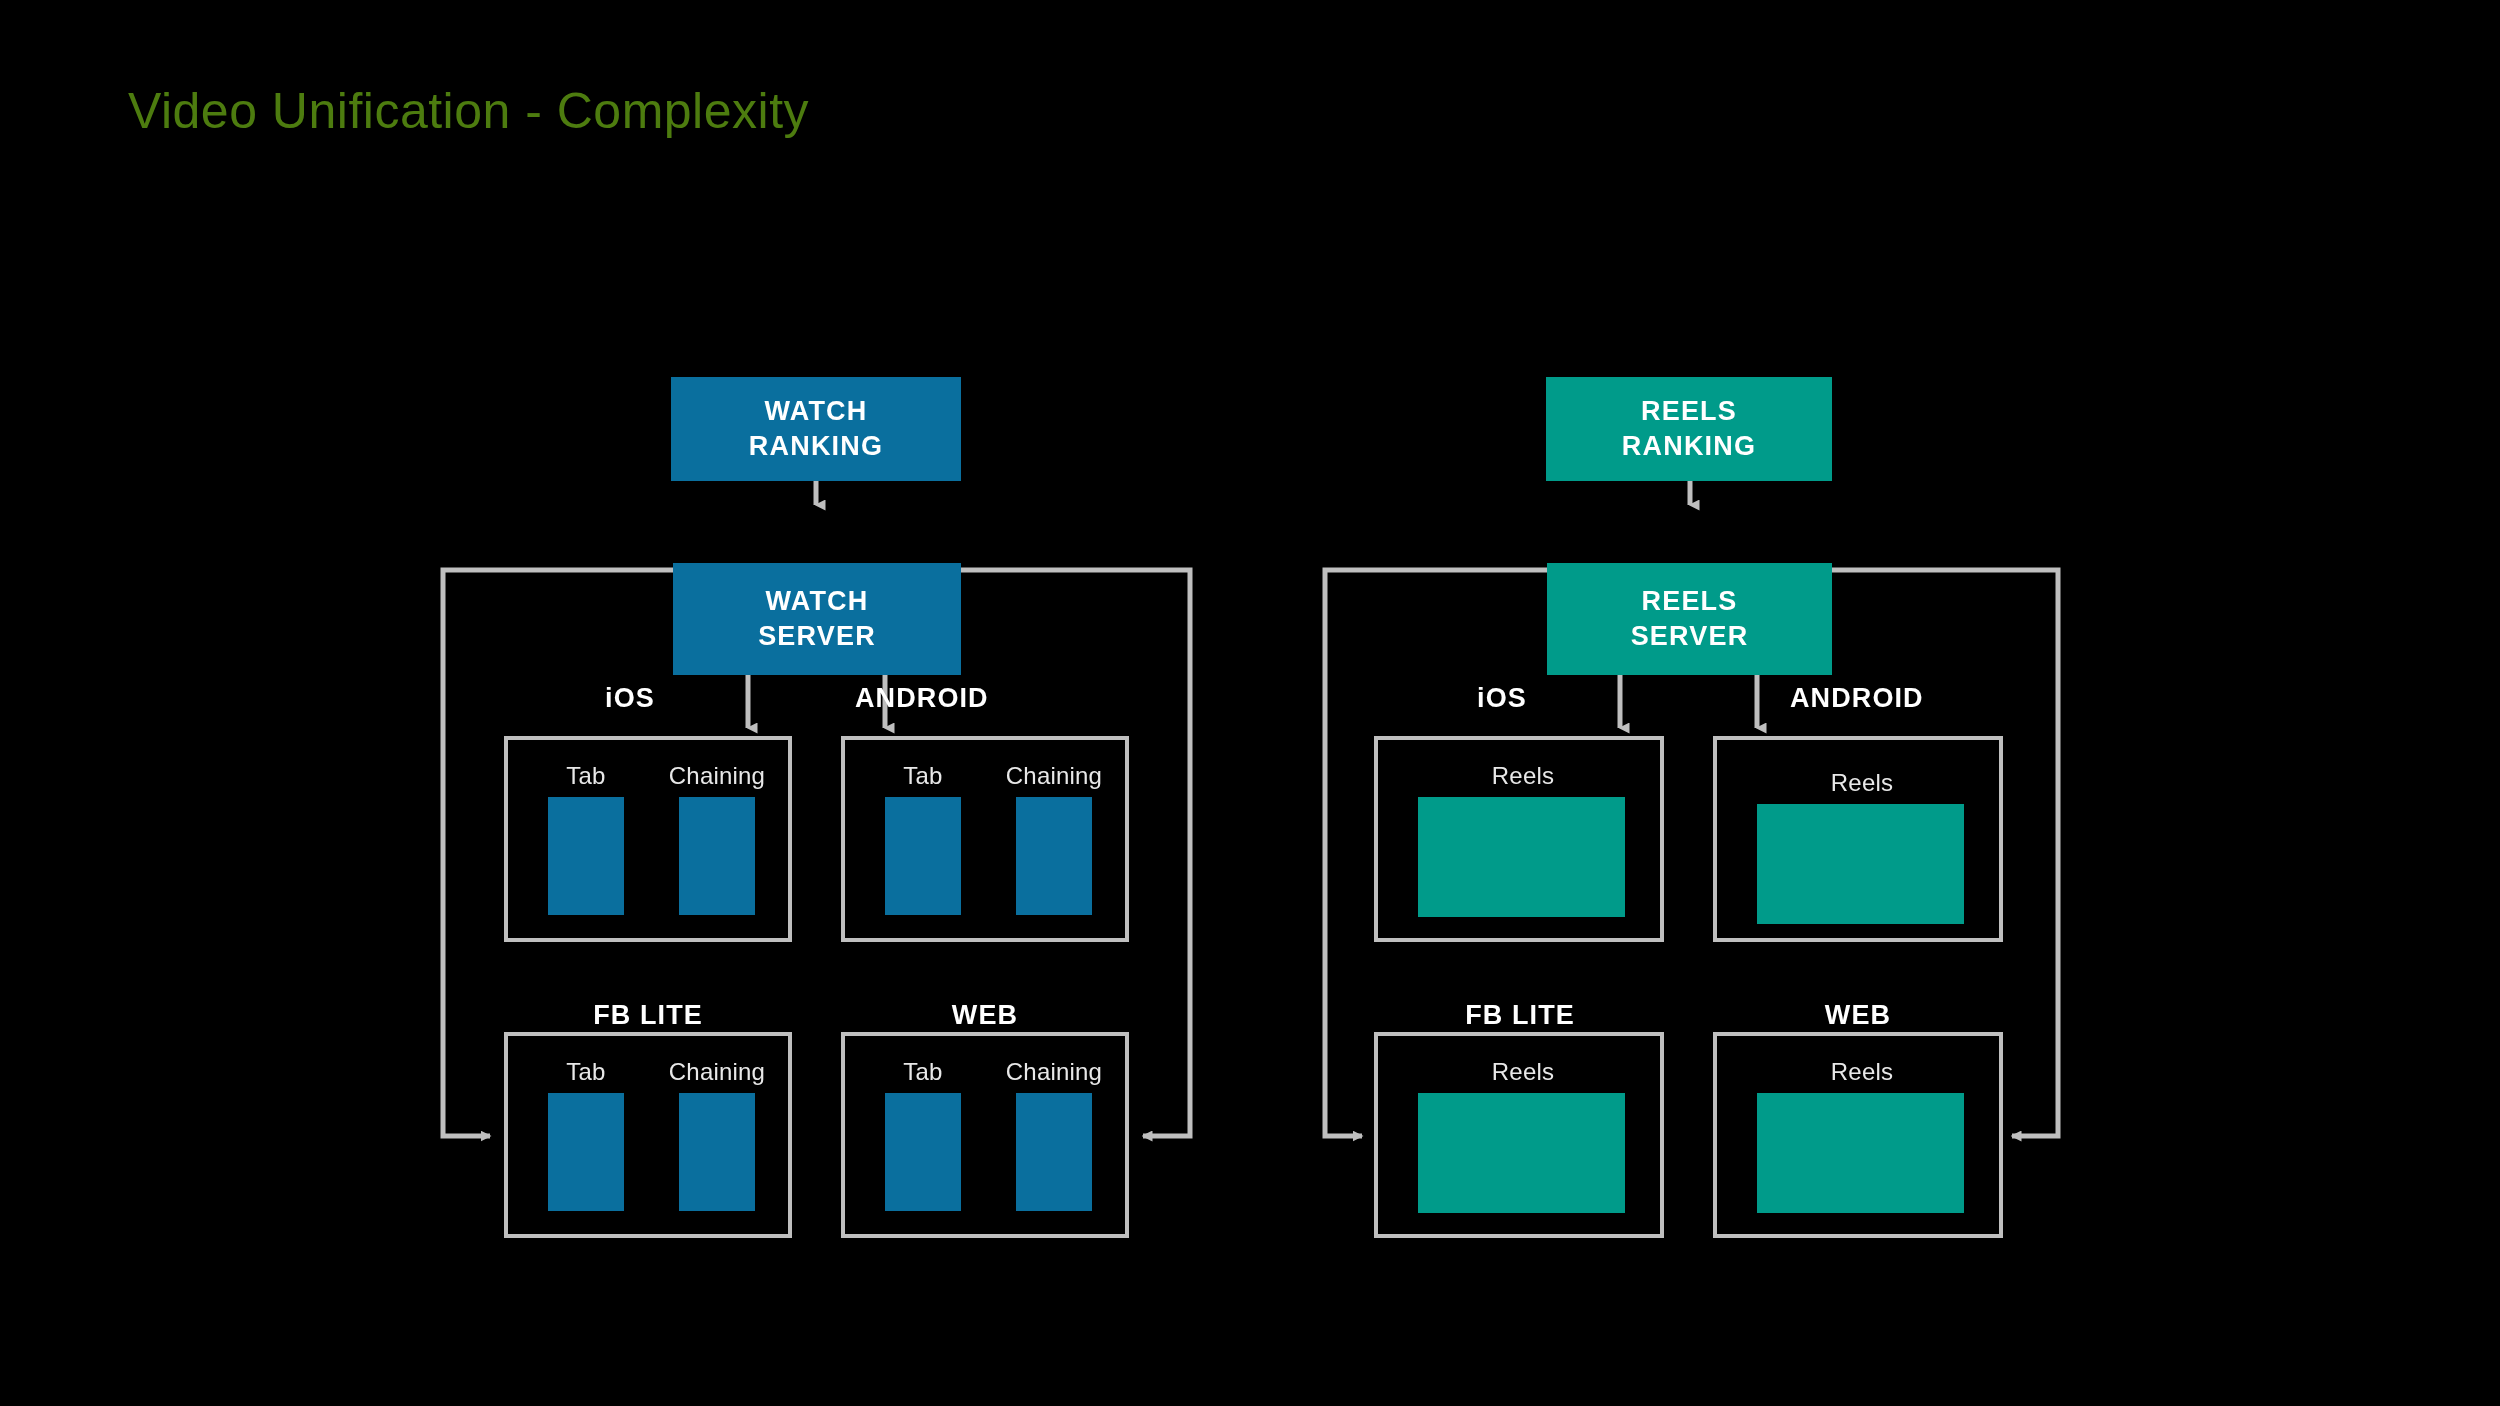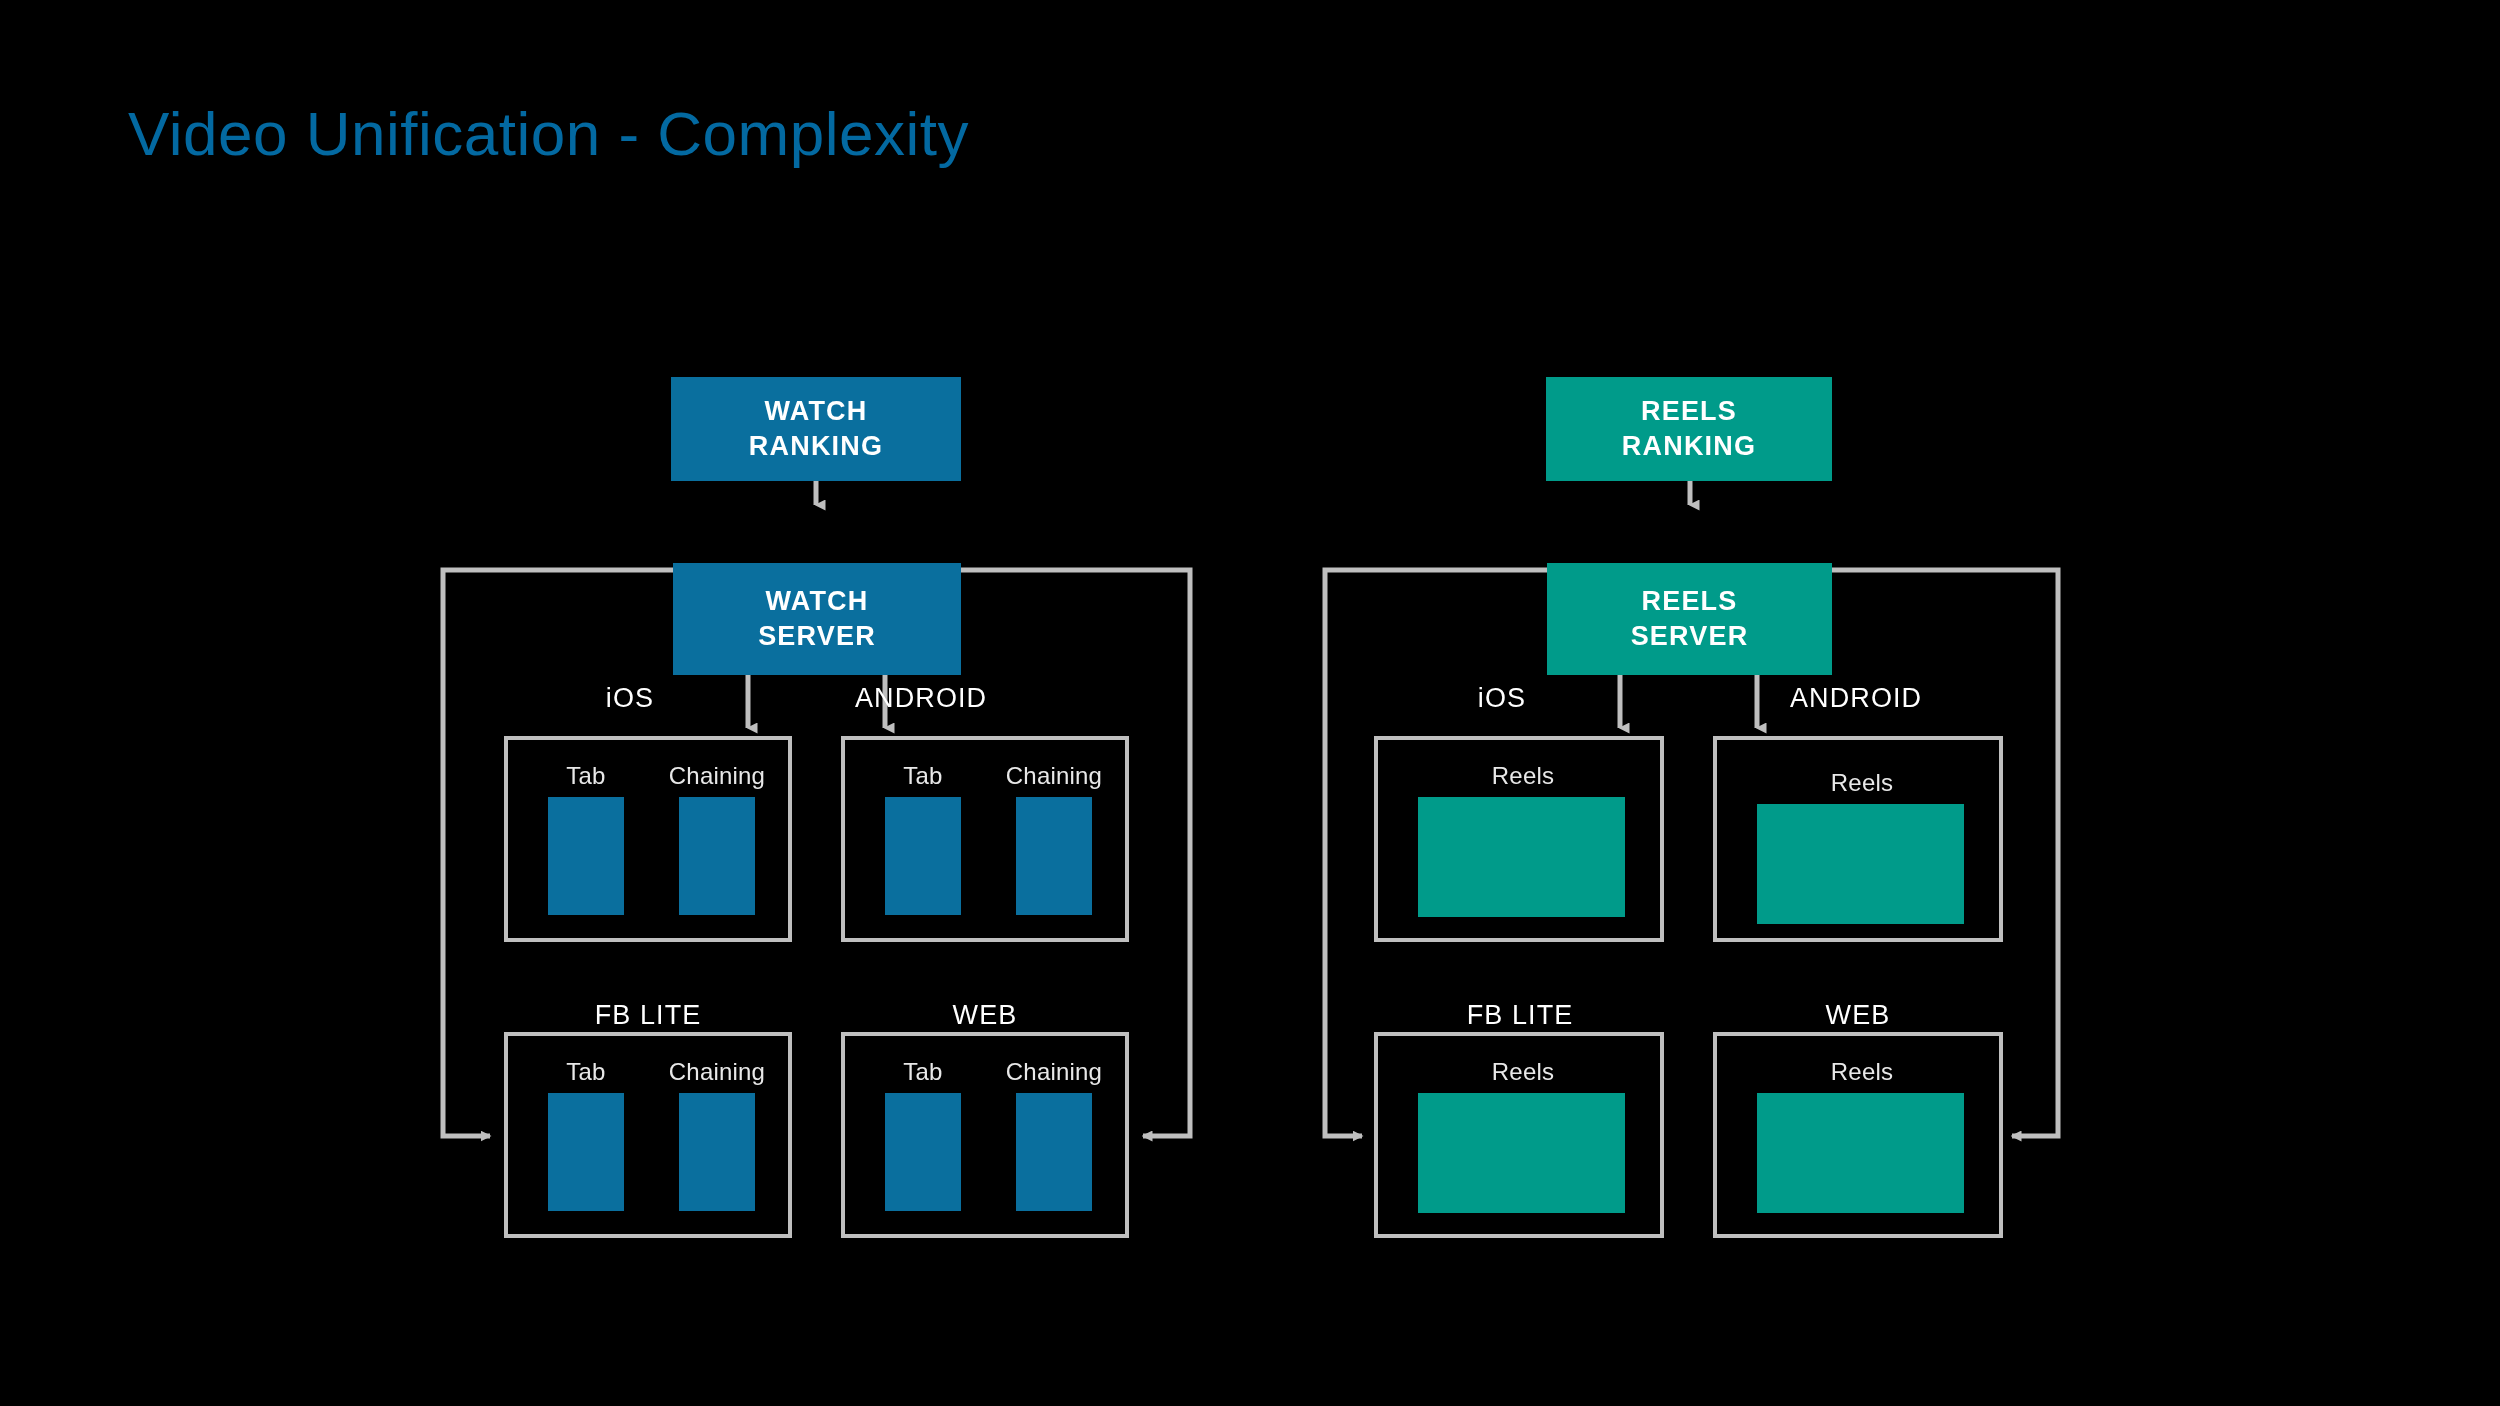--- a/index.html
+++ b/index.html
@@ -20,25 +20,25 @@
     left: 0; top: 0;
     width: 2500px;
     height: 1406px;
     background: #000000;
   }
 
   
   #slide-title {
     position: absolute;
     left: 128px;
-    top: 100px;
-    font-size: 62px;
+    top: 84px;
+    font-size: 50px;
     font-weight: 400;
     letter-spacing: 0.5px;
-    color: #0369a1;
+    color: #4d7c0f;
     white-space: nowrap;
     line-height: 1.1;
   }
 
   
   #connectors {
     position: absolute;
     left: 0; top: 0;
     width: 2500px;
     height: 1406px;
@@ -60,21 +60,21 @@
     margin-top: 47px;
   }
   .service-box .lbl { display: block; }
   .blue { background: #0a6f9e; }
   .teal { background: #009b8a; }
 
   
   .platform-label {
     position: absolute;
     font-size: 27px;
-    font-weight: normal;
+    font-weight: bold;
     letter-spacing: 1.1px;
     color: #ffffff;
     text-align: center;
     white-space: nowrap;
   }
   .platform-box {
     position: absolute;
     border: 4px solid #bfbfbf;
     background: #000000;
     box-sizing: border-box;

